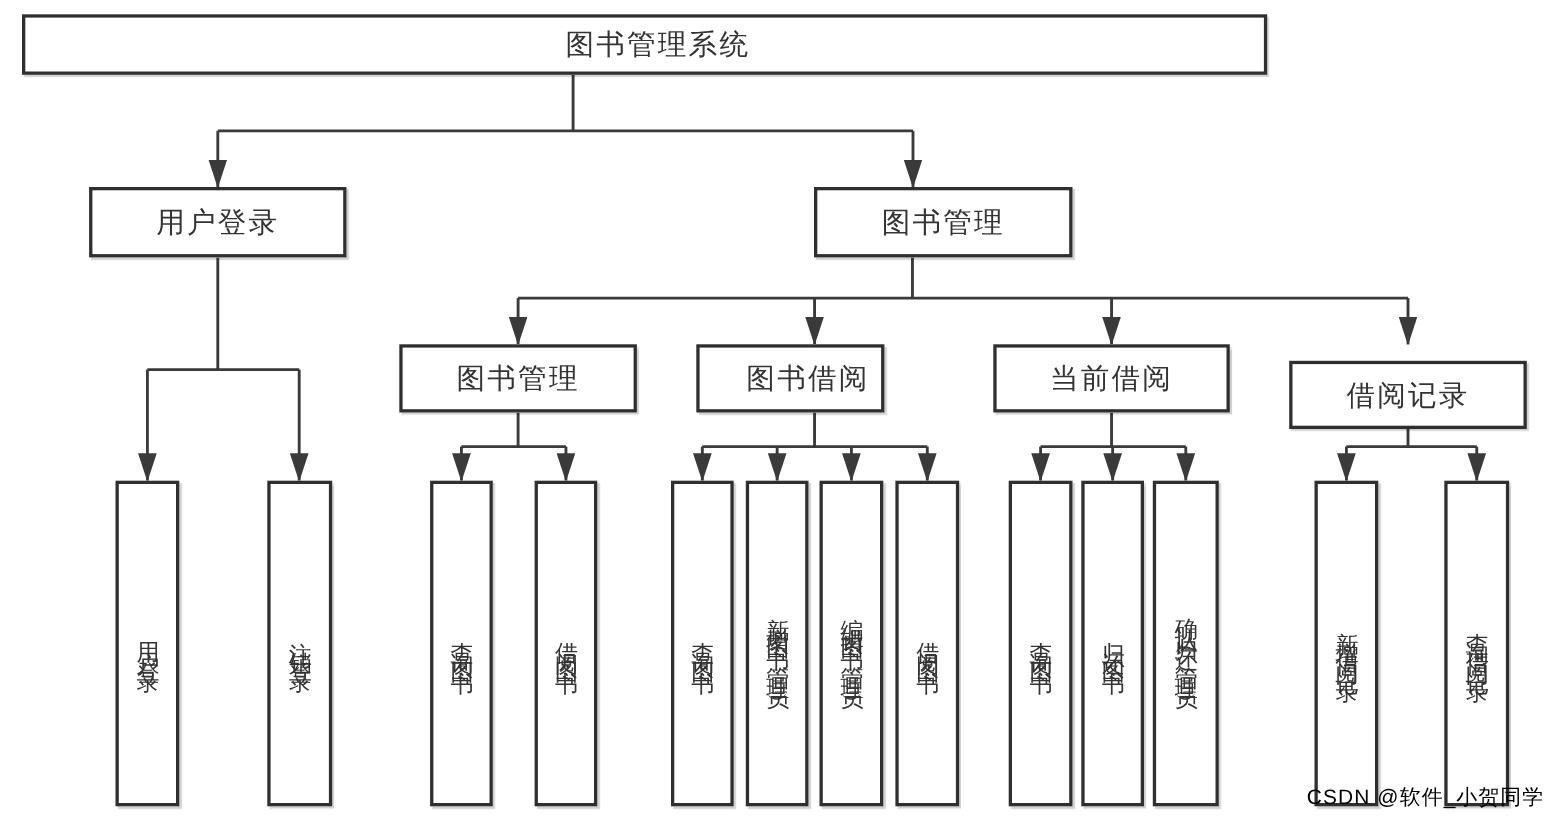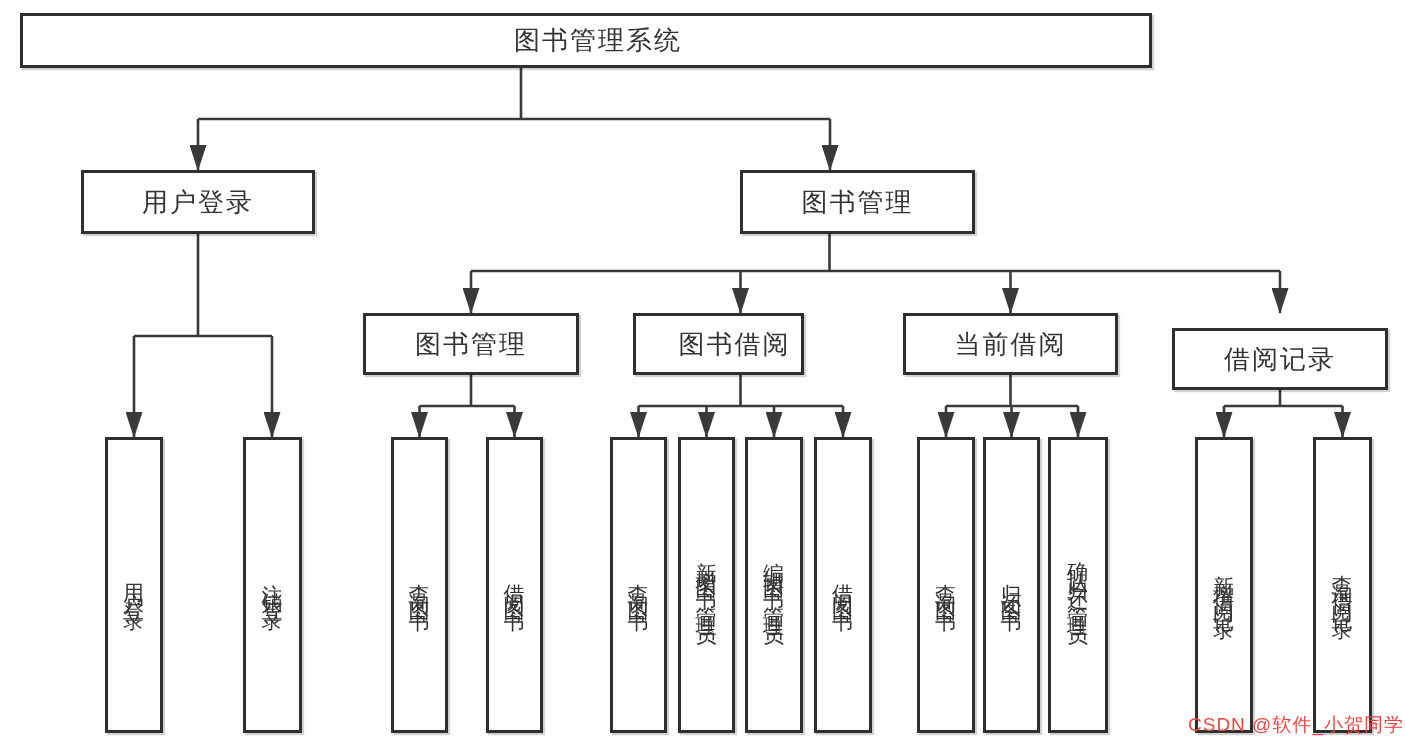--- a/index.html
+++ b/index.html
@@ -45,21 +45,21 @@
     letter-spacing: 9px;
     line-height: 1;
     white-space: nowrap;
   }
   #watermark {
     position: absolute;
     left: 1188px;
     top: 712px;
     font-size: 19px;
     letter-spacing: 1px;
-    color: #ef4444;
+    color: #000000;
     z-index: 5;
     white-space: nowrap;
   }
 </style>
 </head>
 <body>
 
 <div id="canvas">
 
   <svg id="connector-svg" width="1405" height="747" viewBox="0 0 1405 747">

